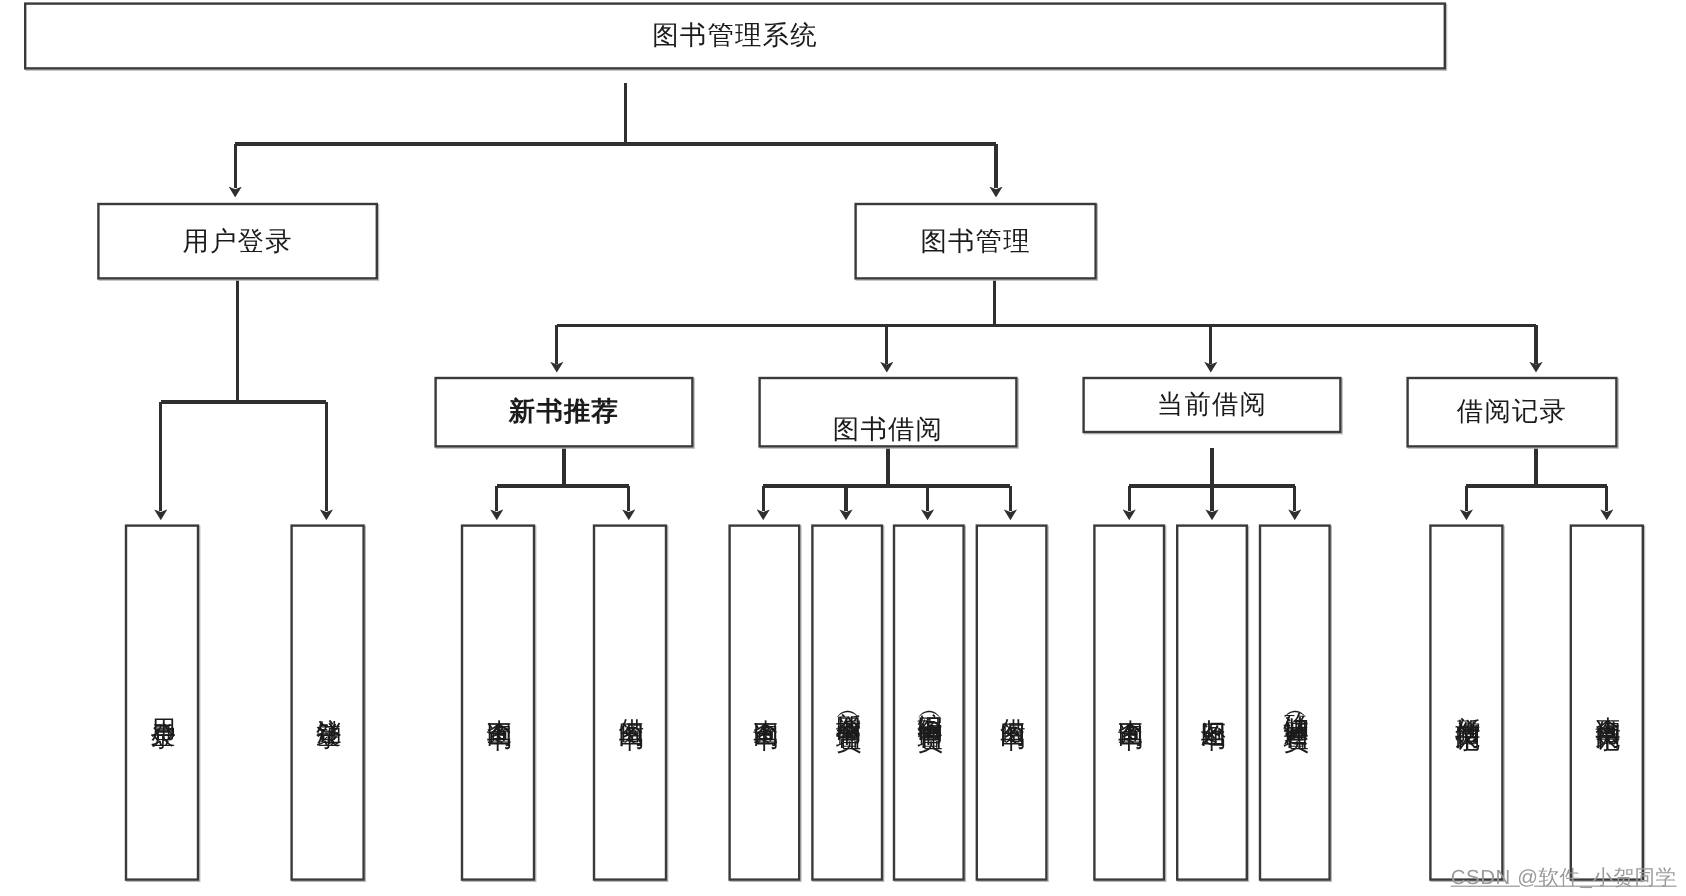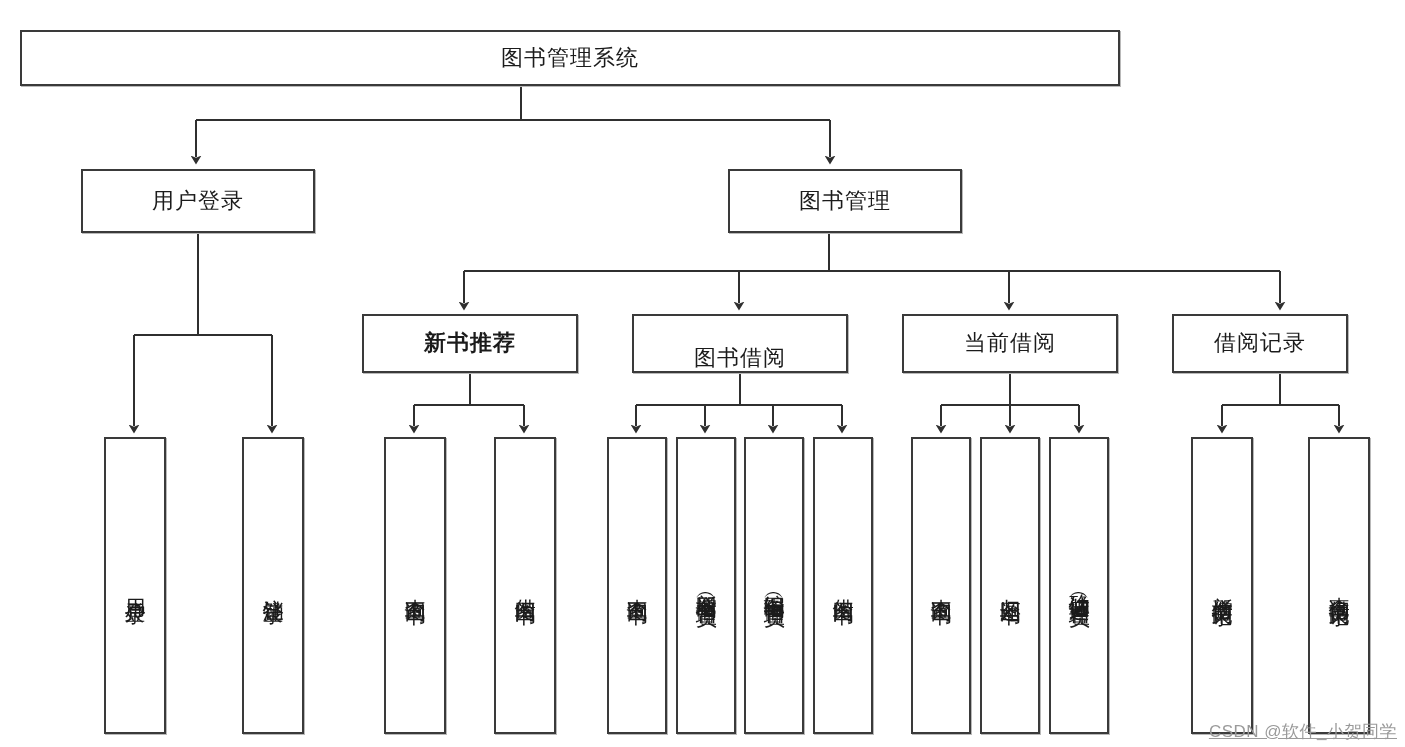--- a/index.html
+++ b/index.html
@@ -119,38 +119,38 @@
       <path d="M1010,405 L1010,426" marker-end="url(#arrow)"></path>
       <path d="M1079,405 L1079,426" marker-end="url(#arrow)"></path>
 
       <path d="M1280,373 L1280,405"></path>
       <path d="M1222,405 L1339,405"></path>
       <path d="M1222,405 L1222,426" marker-end="url(#arrow)"></path>
       <path d="M1339,405 L1339,426" marker-end="url(#arrow)"></path>
     </g>
   </svg>
 
-  <div class="node horiz" style="left:20px; top:30px; width:1100px; height:56px;">
+  <div class="node horiz" style="left:20px; top:2px; width:1185px; height:56px;">
     <span>图书管理系统</span>
   </div>
 
   <div class="node horiz" style="left:81px; top:169px; width:234px; height:64px;">
     <span>用户登录</span>
   </div>
-  <div class="node horiz" style="left:712px; top:169px; width:234px; height:64px;margin-left:16px;">
+  <div class="node horiz" style="left:712px; top:169px; width:202px; height:64px;">
     <span>图书管理</span>
   </div>
 
   <div class="node horiz" style="left:362px; top:314px; width:216px; height:59px;font-weight:bold;">
     <span>新书推荐</span>
   </div>
   <div class="node horiz" style="left:632px; top:314px; width:216px; height:59px;align-items:flex-end;">
     <span>图书借阅</span>
   </div>
-  <div class="node horiz" style="left:902px; top:314px; width:216px; height:59px;">
+  <div class="node horiz" style="left:902px; top:314px; width:216px; height:47px;">
     <span>当前借阅</span>
   </div>
   <div class="node horiz" style="left:1172px; top:314px; width:176px; height:59px;">
     <span>借阅记录</span>
   </div>
 
   <div class="node vert" style="left:104px; top:437px; width:62px; height:297px;">
     <span>用户登录</span>
   </div>
   <div class="node vert" style="left:242px; top:437px; width:62px; height:297px;">

